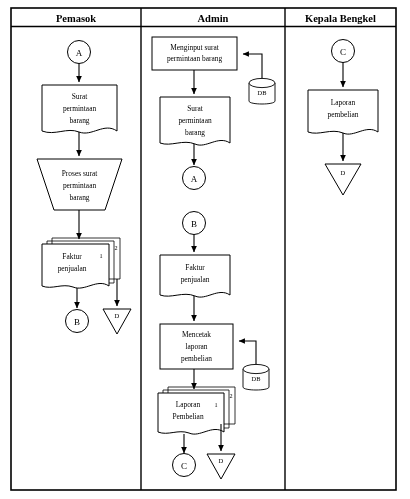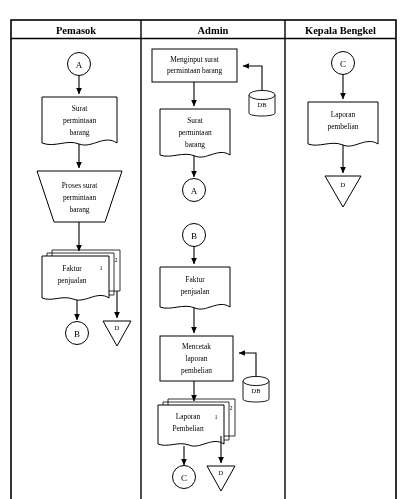--- a/index.html
+++ b/index.html
@@ -3,21 +3,21 @@
 <meta charset="utf-8">
 <style>
   html,body{margin:0;padding:0;background:#ffffff;}
   body{
     width:410px;height:499px;
     font-family:"Liberation Serif", serif;
     color:#000;
     overflow:hidden;
     position:relative;
   }
-  #flowchart-root{position:absolute;left:0;top:16px;width:410px;height:368px;border-radius:10px;}
+  #flowchart-root{position:absolute;left:0;top:4px;width:410px;height:368px;border-radius:10px;}
   svg#chart-svg{position:absolute;left:0;top:0;}
 
   .shape-stroke{fill:#ffffff;stroke:#000000;stroke-width:1;}
   .shape-stroke-thin{fill:#ffffff;stroke:#000000;stroke-width:0.9;}
   .conn-line{stroke:#000000;stroke-width:1.1;fill:none;}
   .copy-line{stroke:#000000;stroke-width:0.8;fill:none;}
   .frame-line{stroke:#000000;stroke-width:1.4;fill:none;}
   .frame-thick{stroke:#000000;stroke-width:1.6;fill:none;}
 
   .lbl{font-family:"Liberation Serif", serif;font-size:7.4px;text-anchor:middle;fill:#000;}

